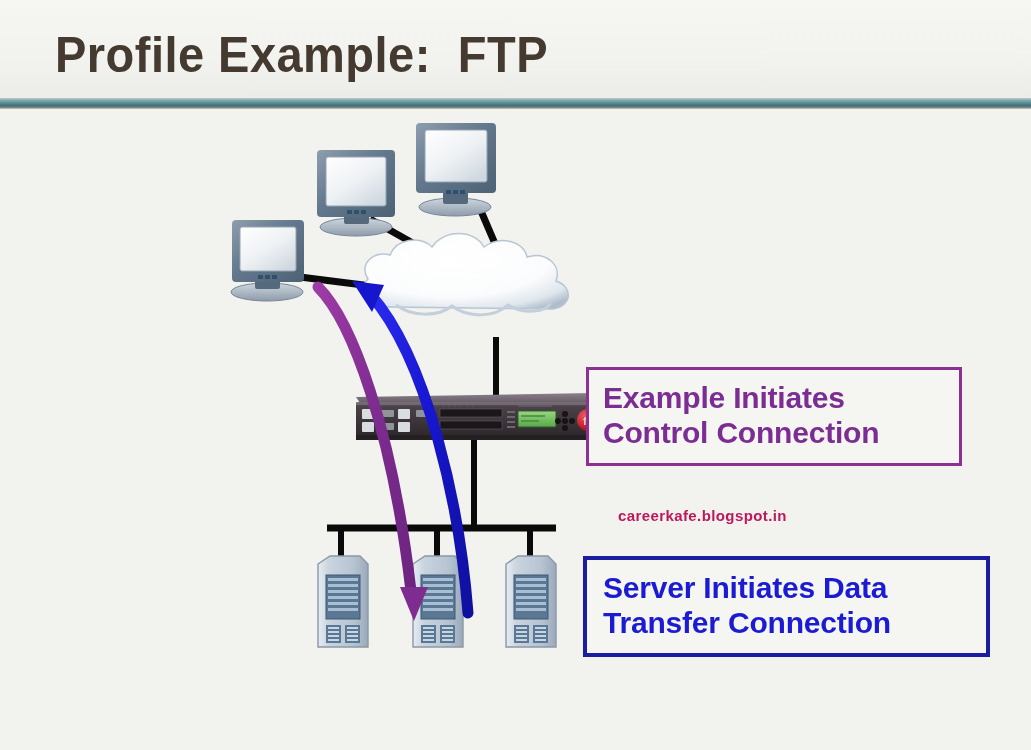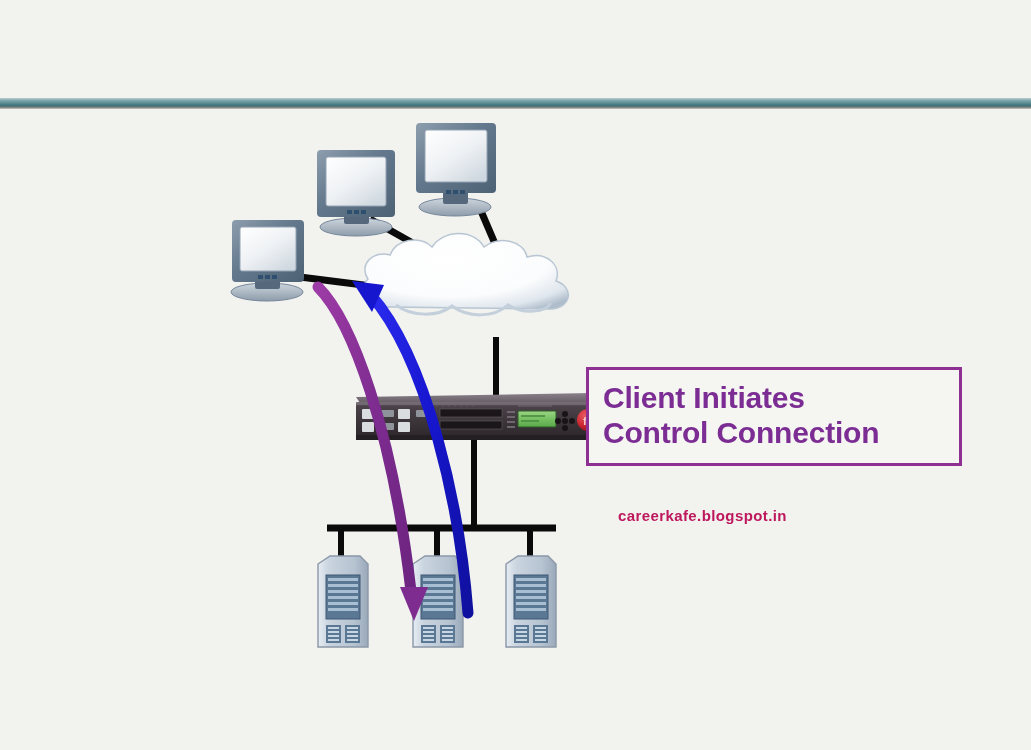--- a/index.html
+++ b/index.html
@@ -117,20 +117,23 @@
     color: #be185d;
     letter-spacing: 0.4px;
     white-space: nowrap;
   }
 </style>
 </head>
 <body>
 
 <div id="slide">
 
+  <div id="title-area">
+    <div id="page-title">Profile Example:  FTP</div>
+  </div>
   <div id="title-rule"></div>
   <div id="below-rule"></div>
 
   <div id="diagram">
 
     <svg class="layer" viewBox="0 0 1031 641" xmlns="http://www.w3.org/2000/svg">
 
       <defs>
 
         <linearGradient id="gBezel" x1="0" y1="0" x2="1" y2="1">
@@ -406,20 +409,22 @@
         <polygon points="400,478 428,478 414,512" fill="#7e2c90"></polygon>
       </g>
 
       <g>
         <path d="M468 504 C 460 400 428 250 370 185" fill="none" stroke="url(#gBlue)" stroke-width="11" stroke-linecap="round"></path>
         <polygon points="352,172 384,176 372,203" fill="#1616cf"></polygon>
       </g>
 
     </svg>
 
-    <div class="callout" id="callout-client">Client Initiates
+    <div class="callout" id="callout-client">Example Initiates
 Control Connection</div>
 
+    <div class="callout" id="callout-server">Server Initiates Data
+Transfer Connection</div>
 
     <div id="watermark">careerkafe.blogspot.in</div>
 
   </div>
 </div>
 
 </body></html>

